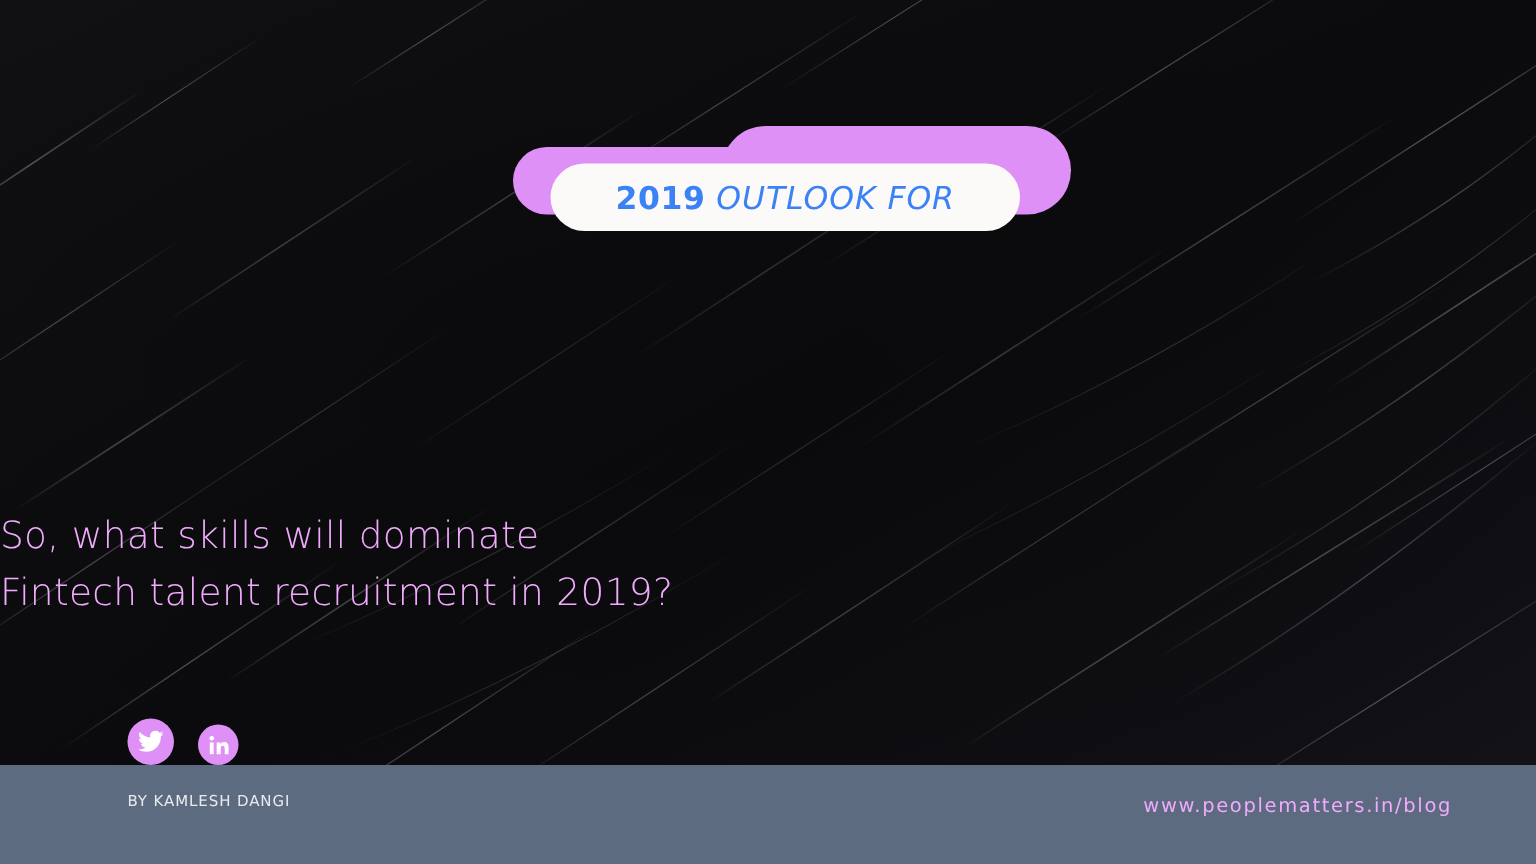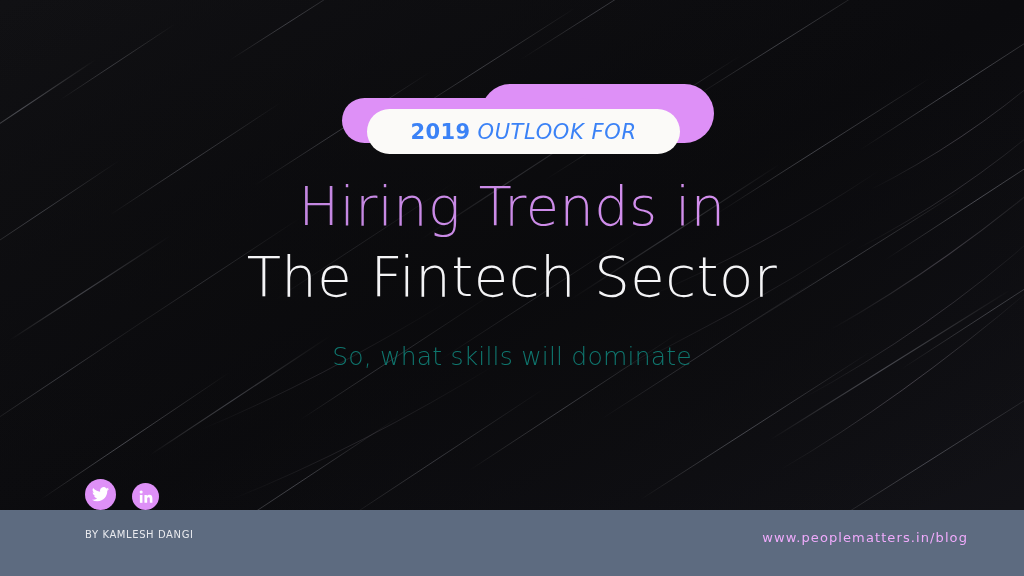--- a/index.html
+++ b/index.html
@@ -102,26 +102,26 @@
     color:#f4f4f6;
     margin-top:6px;
   }
 
   
   .subtitle {
     position:absolute;
     left:0; top:338px;
     width:1024px;
     z-index:3;
-    text-align:center;
+    text-align:left;
     font-family:"DejaVu Sans", sans-serif;
     font-weight:300;
     font-size:25px;
     line-height:38px;
-    color:#0f766e;
+    color:#f0abfc;
     letter-spacing:0.2px;
   }
   .subtitle-line { display:block; }
 
   
   .footer-bar {
     position:absolute;
     left:0; top:510px;
     width:1024px; height:66px;
     background:#5d6b80;
@@ -248,27 +248,24 @@
   <div class="badge-wrap">
     <div class="badge-purple-right"></div>
     <div class="badge-purple-left"></div>
     <div class="badge-pill">
       <div class="badge-text">
         <span class="badge-year">2019</span><span>&nbsp;</span><span class="badge-rest">OUTLOOK FOR</span>
       </div>
     </div>
   </div>
 
-  <div class="title-block">
-    <div class="title-line-1">Hiring Trends in</div>
-    <div class="title-line-2">The Fintech Sector</div>
-  </div>
 
   <div class="subtitle">
     <span class="subtitle-line">So, what skills will dominate</span>
+    <span class="subtitle-line">Fintech talent recruitment in 2019?</span>
   </div>
 
   <div class="footer-bar"></div>
 
   <div class="social-row">
     <div class="social-circle tw">
       <svg width="17" height="15" viewBox="0 0 24 20" aria-hidden="true">
         <path fill="#ffffff" d="M24 2.4a9.6 9.6 0 0 1-2.83.79A4.95 4.95 0 0 0 23.34.38a9.9 9.9 0 0 1-3.13 1.2A4.92 4.92 0 0 0 11.6 6.02 13.97 13.97 0 0 1 1.67.9a4.92 4.92 0 0 0 1.52 6.57 4.9 4.9 0 0 1-2.23-.62v.06a4.93 4.93 0 0 0 3.95 4.83 4.96 4.96 0 0 1-2.22.08 4.93 4.93 0 0 0 4.6 3.42A9.88 9.88 0 0 1 0 17.3a13.94 13.94 0 0 0 7.55 2.21c9.06 0 14.01-7.5 14.01-14.01 0-.21 0-.43-.01-.64A10 10 0 0 0 24 2.4z"></path>
       </svg>
     </div>

